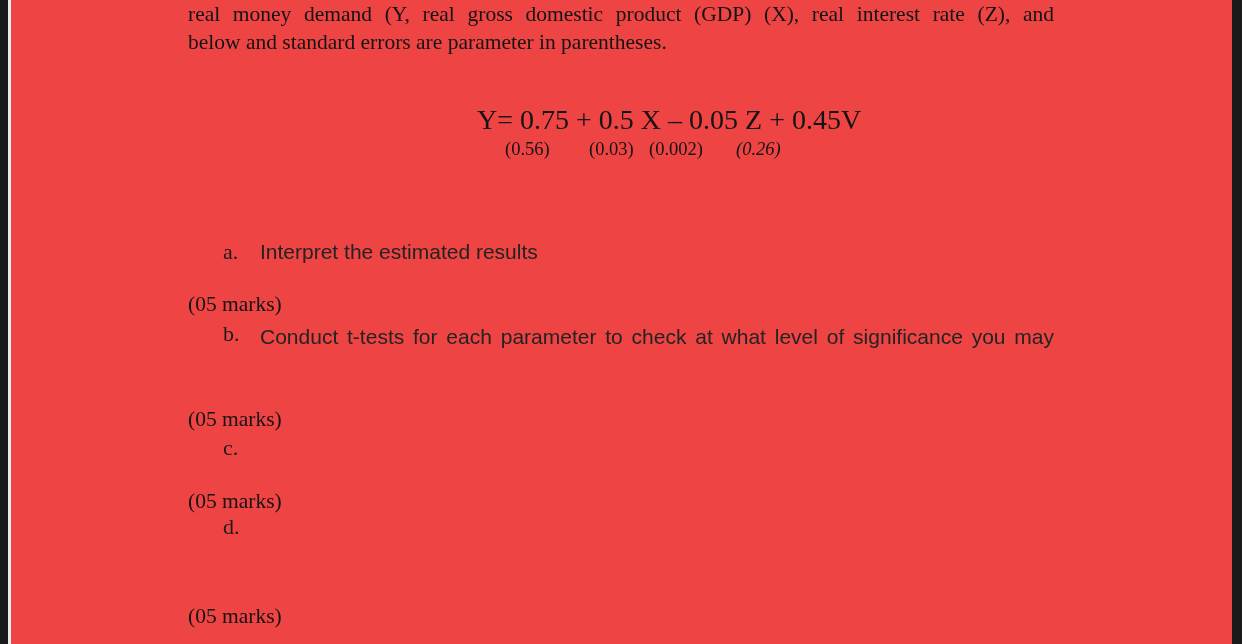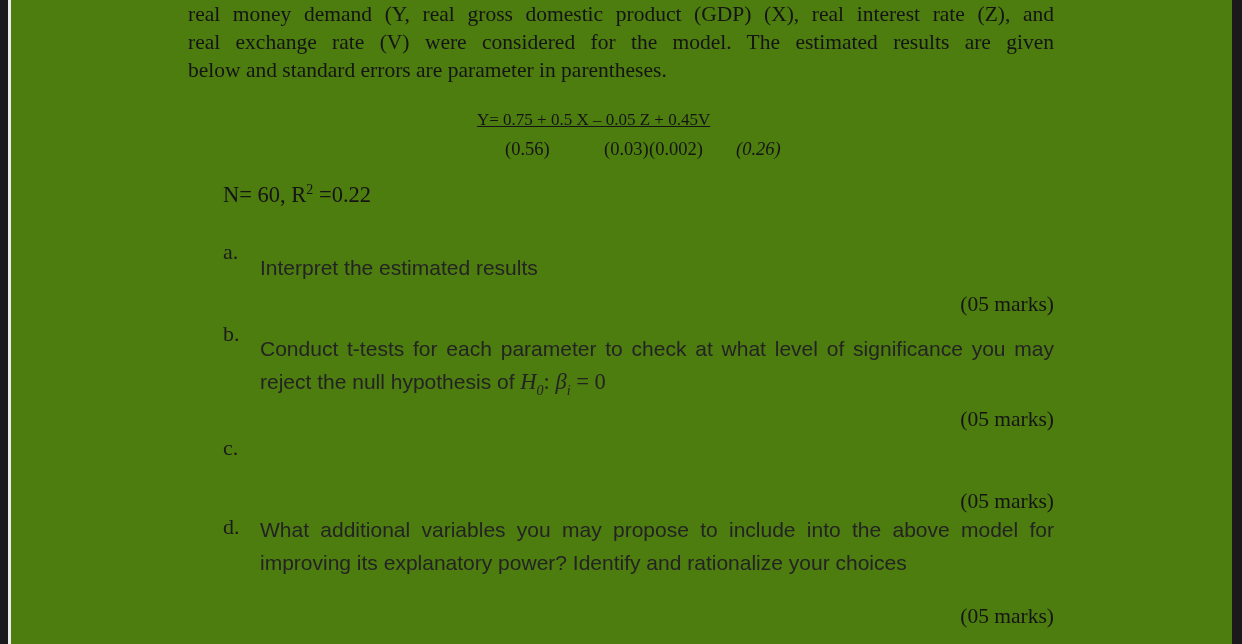--- a/index.html
+++ b/index.html
@@ -4,21 +4,21 @@
 <style>
   html, body {
     margin: 0;
     padding: 0;
     background: #ffffff;
   }
   .viewport {
     position: relative;
     width: 1242px;
     height: 644px;
-    background: #4d7c0f;
+    background: #ef4444;
     overflow: hidden;
     color: #1b1b1b;
   }
   .edge-bar {
     position: absolute;
     top: 0;
     height: 644px;
     background: #1a1a1c;
   }
   .edge-bar.left  { left: 0; width: 8px; }
@@ -44,36 +44,35 @@
     color: #141414;
   }
   .intro .jline {
     text-align: justify;
     text-align-last: justify;
   }
   .equation-line {
     position: absolute;
     left: 477px;
     top: 105px;
-    font-size: 17px;
+    font-size: 28px;
     line-height: 30px;
     color: #141414;
     white-space: nowrap;
-    text-decoration: underline;
   }
   .se {
     position: absolute;
     top: 138px;
     font-size: 18.5px;
     line-height: 22px;
     color: #141414;
     white-space: nowrap;
   }
   .se-1 { left: 505px; text-align: center; }
-  .se-2 { left: 604px; }
+  .se-2 { left: 589px; }
   .se-3 { left: 649px; }
   .se-4 { left: 736px; font-style: italic; }
 
   .stats-line {
     position: absolute;
     left: 223px;
     top: 180px;
     font-size: 22.5px;
     line-height: 30px;
     color: #141414;
@@ -102,94 +101,82 @@
   }
   .q-text.two-line { line-height: 33px; }
   .jlast {
     text-align: justify;
     text-align-last: justify;
   }
   .marks {
     position: absolute;
     left: 188px;
     width: 866px;
-    text-align: right;
     font-size: 21.5px;
     line-height: 28px;
     color: #141414;
     white-space: nowrap;
   }
   .math {
     font-family: "Liberation Serif", "DejaVu Serif", serif;
     font-style: italic;
     font-size: 22.5px;
   }
   .math sub {
     font-size: 14px;
     font-style: italic;
     vertical-align: sub;
     line-height: 0;
   }
   .math .upright { font-style: normal; }
 
   
   .qa-marker { top: 238px; }
-  .qa-text   { top: 254px; }
+  .qa-text   { top: 238px; }
   .marks-a   { top: 290px; }
   .qb-marker { top: 320px; }
-  .qb-text   { top: 332px; }
+  .qb-text   { top: 320px; }
   .marks-b   { top: 405px; }
   .qc-marker { top: 434px; }
   .qc-text   { top: 434px; }
   .marks-c   { top: 487px; }
   .qd-marker { top: 513px; }
   .qd-text   { top: 513px; }
   .marks-d   { top: 602px; }
 </style>
 </head>
 <body>
 
 <div class="viewport">
 
   <div class="edge-bar left"></div>
   <div class="page-edge-line"></div>
   <div class="edge-bar right"></div>
 
   <div class="intro serif">
     <div class="jline">real money demand (Y, real gross domestic product (GDP) (X), real interest rate (Z), and</div>
-    <div class="jline">real exchange rate (V) were considered for the model. The estimated results are given</div>
     <div>below and standard errors are parameter in parentheses.</div>
   </div>
 
   <div class="equation-line serif">Y= 0.75 + 0.5 X – 0.05 Z + 0.45V</div>
   <span class="se se-1 serif">(0.56)</span>
   <span class="se se-2 serif">(0.03)</span>
   <span class="se se-3 serif">(0.002)</span>
   <span class="se se-4 serif">(0.26)</span>
 
-  <div class="stats-line serif">
-    <span>N= 60, R</span><sup>2</sup><span> =0.22</span>
-  </div>
 
   <div class="q-marker qa-marker serif">a.</div>
   <div class="q-text qa-text sans">Interpret the estimated results</div>
   <div class="marks marks-a serif">(05 marks)</div>
 
   <div class="q-marker qb-marker serif">b.</div>
   <div class="q-text qb-text two-line sans">
     <div class="jlast">Conduct t-tests for each parameter to check at what level of significance you may</div>
-    <div>
-      <span>reject the null hypothesis of </span><span class="math"><span>H</span><sub>0</sub><span class="upright">: </span><span>β</span><sub>i</sub><span class="upright"> = 0</span></span>
-    </div>
   </div>
   <div class="marks marks-b serif">(05 marks)</div>
 
   <div class="q-marker qc-marker serif">c.</div>
   <div class="marks marks-c serif">(05 marks)</div>
 
   <div class="q-marker qd-marker serif">d.</div>
-  <div class="q-text qd-text two-line sans">
-    <div class="jlast">What additional variables you may propose to include into the above model for</div>
-    <div>improving its explanatory power? Identify and rationalize your choices</div>
-  </div>
   <div class="marks marks-d serif">(05 marks)</div>
 
 </div>
 
 </body></html>

